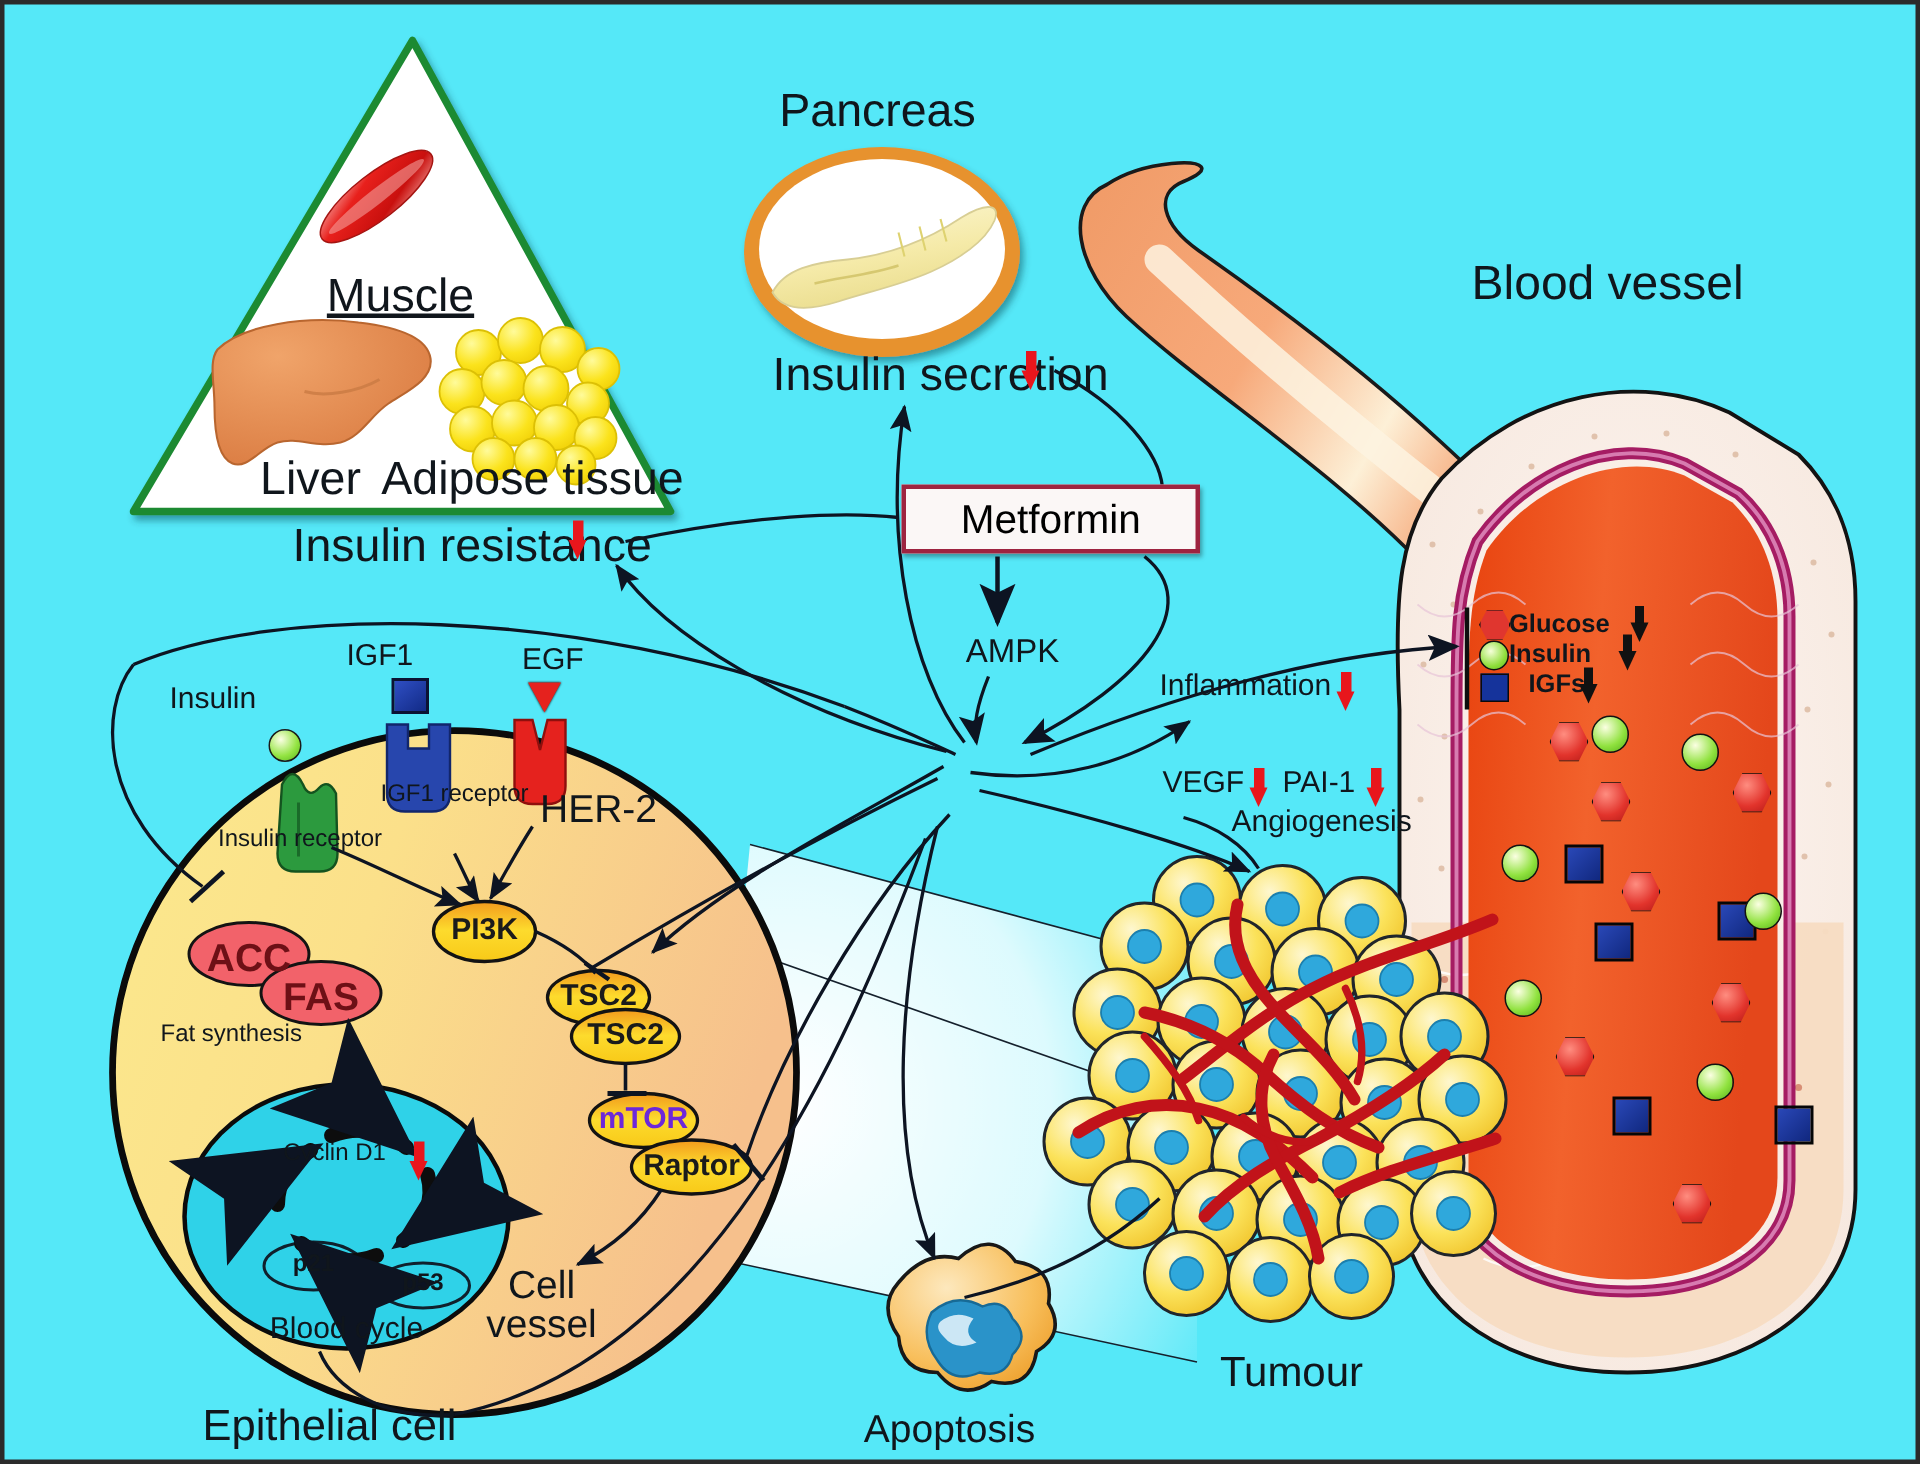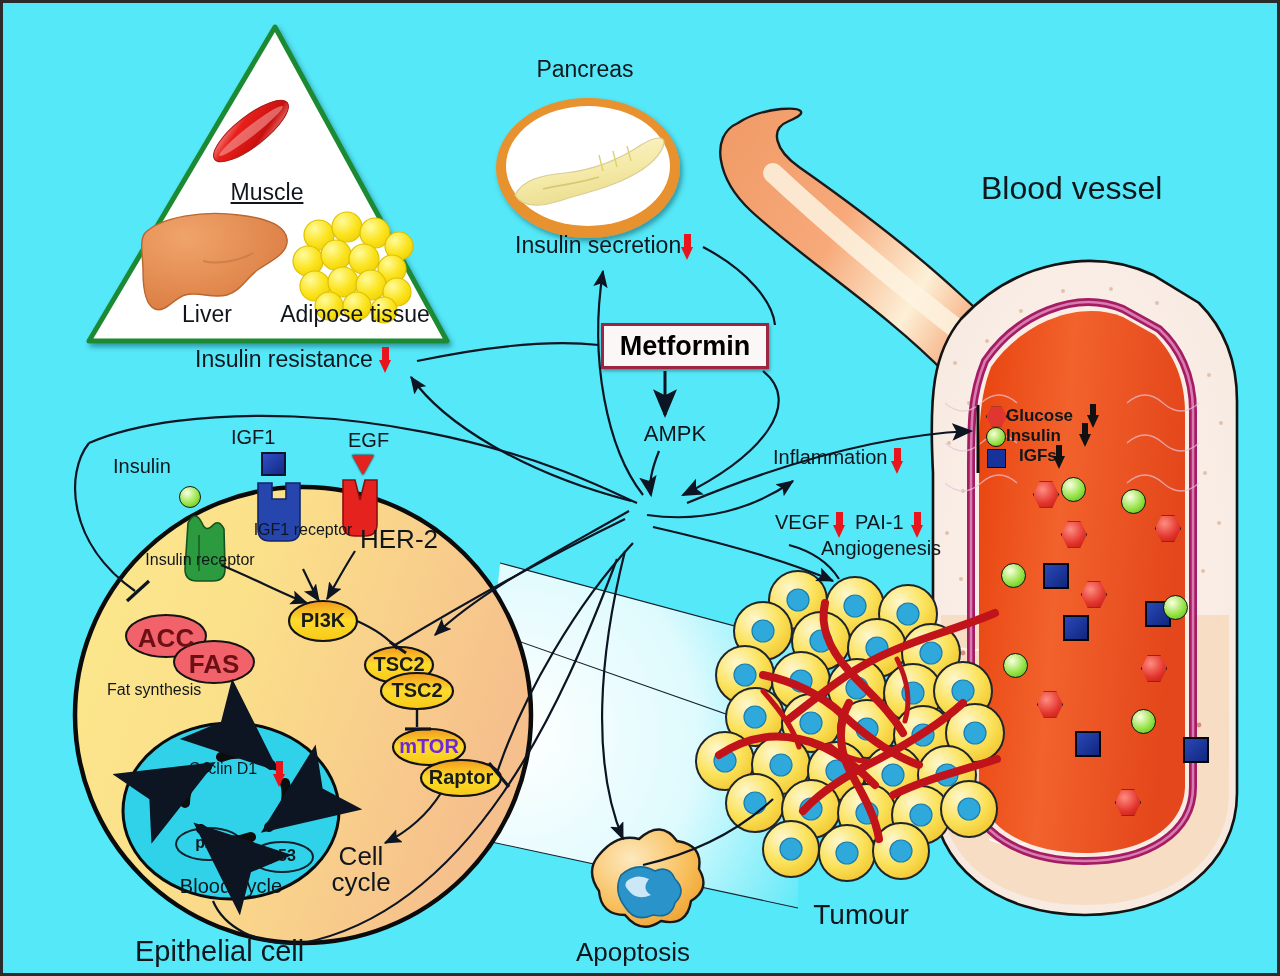--- a/index.html
+++ b/index.html
@@ -9,35 +9,35 @@
     width:1280px;height:976px;
     background:#55E8F8;
     overflow:hidden;
     border:3px solid #2b2b2b;
     box-sizing:border-box;
   }
   #svgroot{position:absolute;left:0;top:0;width:1280px;height:976px;}
   .lbl{position:absolute;color:#10161c;white-space:nowrap;}
   .lbl.f26{font-size:22px;}
   .lbl.f24{font-size:32px;}
-  .lbl.f23{font-size:23px;}
+  .lbl.f23{font-size:31px;}
   .lbl.f22{font-size:26px;}
   .lbl.f20{font-size:20px;}
   .lbl.f17{font-size:17px;}
   .lbl.f16{font-size:16px;}
   .bold{font-weight:bold;}
   .ctr{transform:translateX(-50%);text-align:center;}
 
   
   #metformin-box{
-    position:absolute;left:598px;top:320px;width:168px;height:46px;
+    position:absolute;left:598px;top:320px;width:199px;height:46px;
     background:#fbf7f6;border:3px solid #9e2440;
     box-sizing:border-box;
     display:flex;align-items:center;justify-content:center;
-    font-size:27px;font-weight:bold;color:#000;
+    font-size:27px;font-weight:normal;color:#000;
     box-shadow:1px 2px 3px rgba(0,0,0,.35);
   }
   
   .redarrow{position:absolute;width:13px;height:26px;}
   .redarrow .shaft{position:absolute;left:3px;top:0;width:7px;height:15px;background:#e8161c;}
   .redarrow .head{position:absolute;left:0;top:13px;width:0;height:0;
      border-left:6.5px solid transparent;border-right:6.5px solid transparent;border-top:13px solid #e8161c;}
   .blkarrow{position:absolute;width:12px;height:24px;}
   .blkarrow .shaft{position:absolute;left:3px;top:0;width:6px;height:13px;background:#111;}
   .blkarrow .head{position:absolute;left:0;top:11px;width:0;height:0;
@@ -589,20 +589,20 @@
   <div class="lbl f21 ctr" style="left:220px;top:757px;">Cyclin D1</div>
   <div class="redarrow" style="left:270px;top:758px;">
     <div class="shaft"></div>
       <div class="head"></div>
   </div>
   <div class="lbl f19 ctr bold" style="left:206px;top:831px;">p21</div>
   <div class="lbl f19 ctr bold" style="left:279px;top:844px;">p53</div>
   <div class="lbl f20 ctr" style="left:228px;top:872px;">Blood cycle</div>
 
   <div class="lbl f22 ctr" style="left:358px;top:838px;">Cell</div>
-  <div class="lbl f22 ctr" style="left:358px;top:864px;">cycle</div>
+  <div class="lbl f22 ctr" style="left:358px;top:864px;">vessel</div>
 
   <div class="lbl f29" style="left:132px;top:932px;font-size:29px;">Epithelial cell</div>
 
   <div class="lbl f26 ctr" style="left:858px;top:896px;font-size:28px;">Tumour</div>
   <div class="lbl f22 ctr" style="left:630px;top:934px;">Apoptosis</div>
 
 </div>
 
 </body></html>

